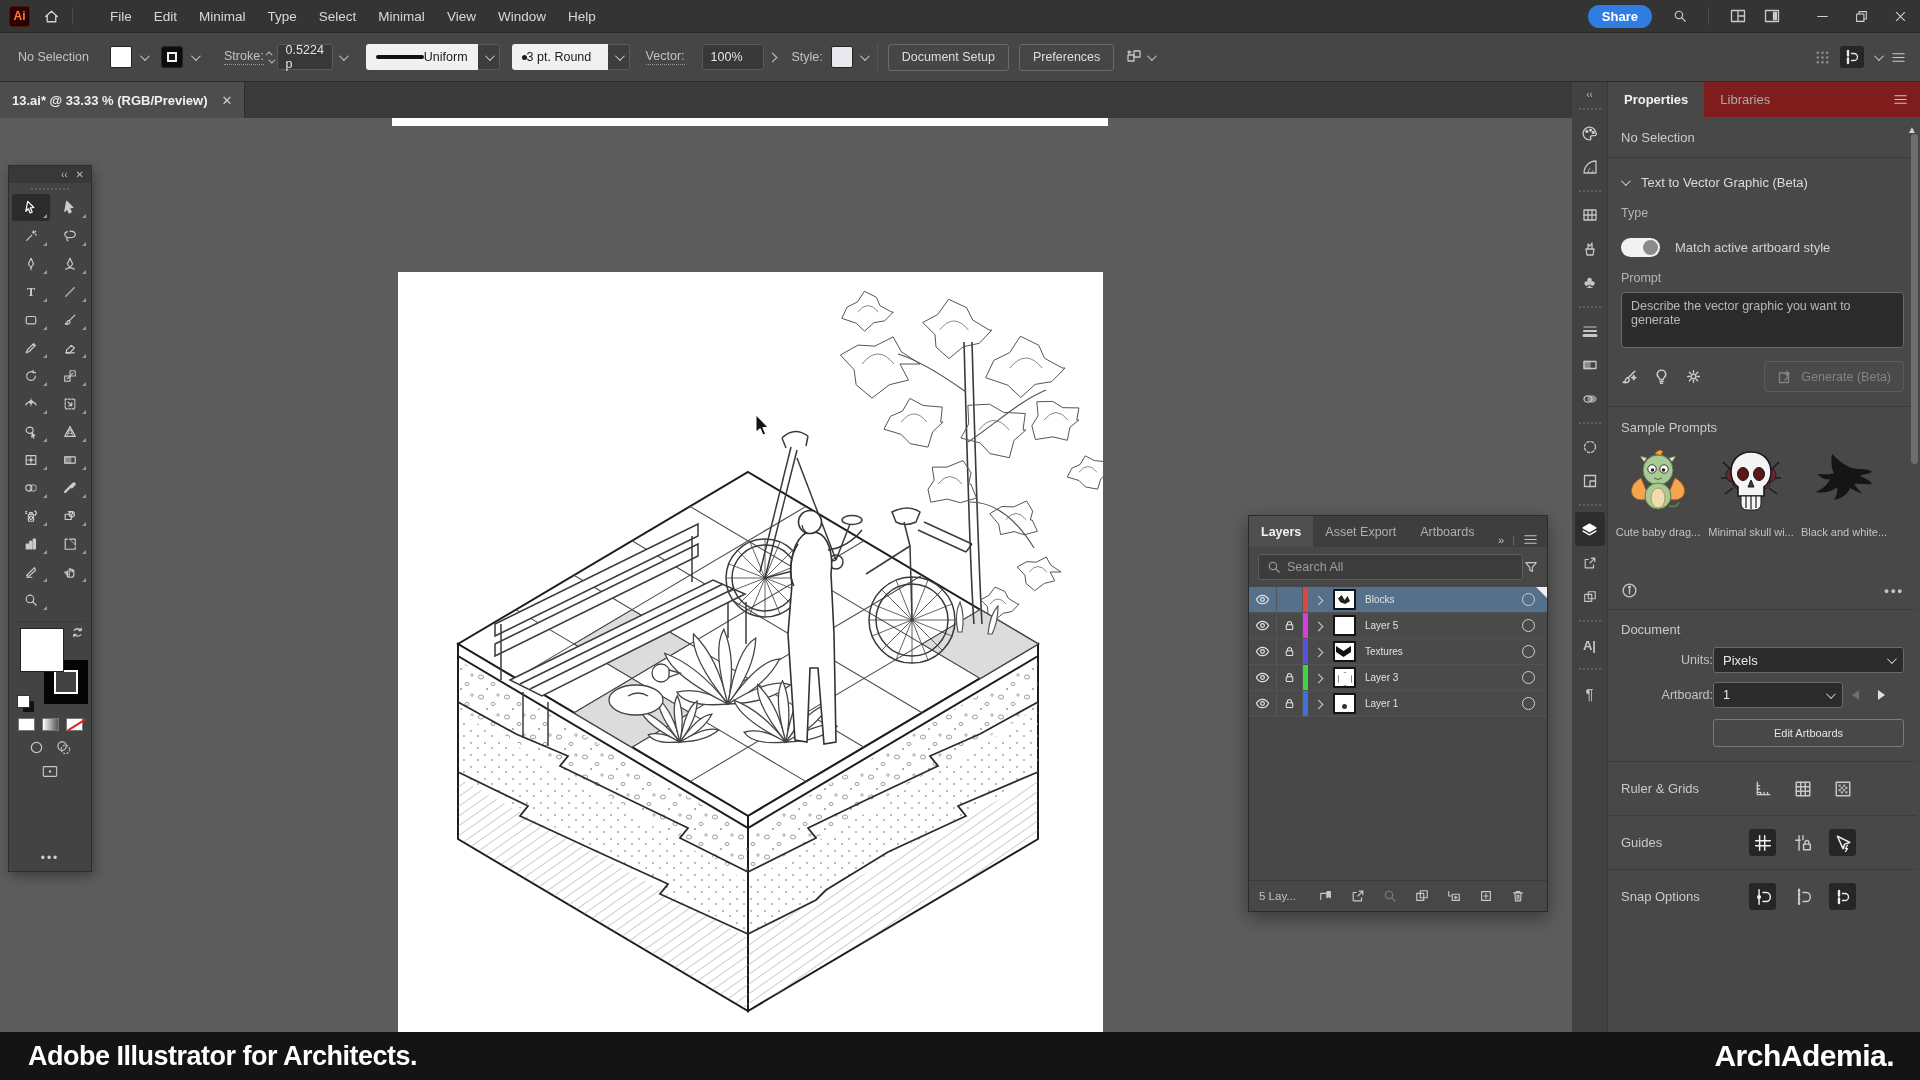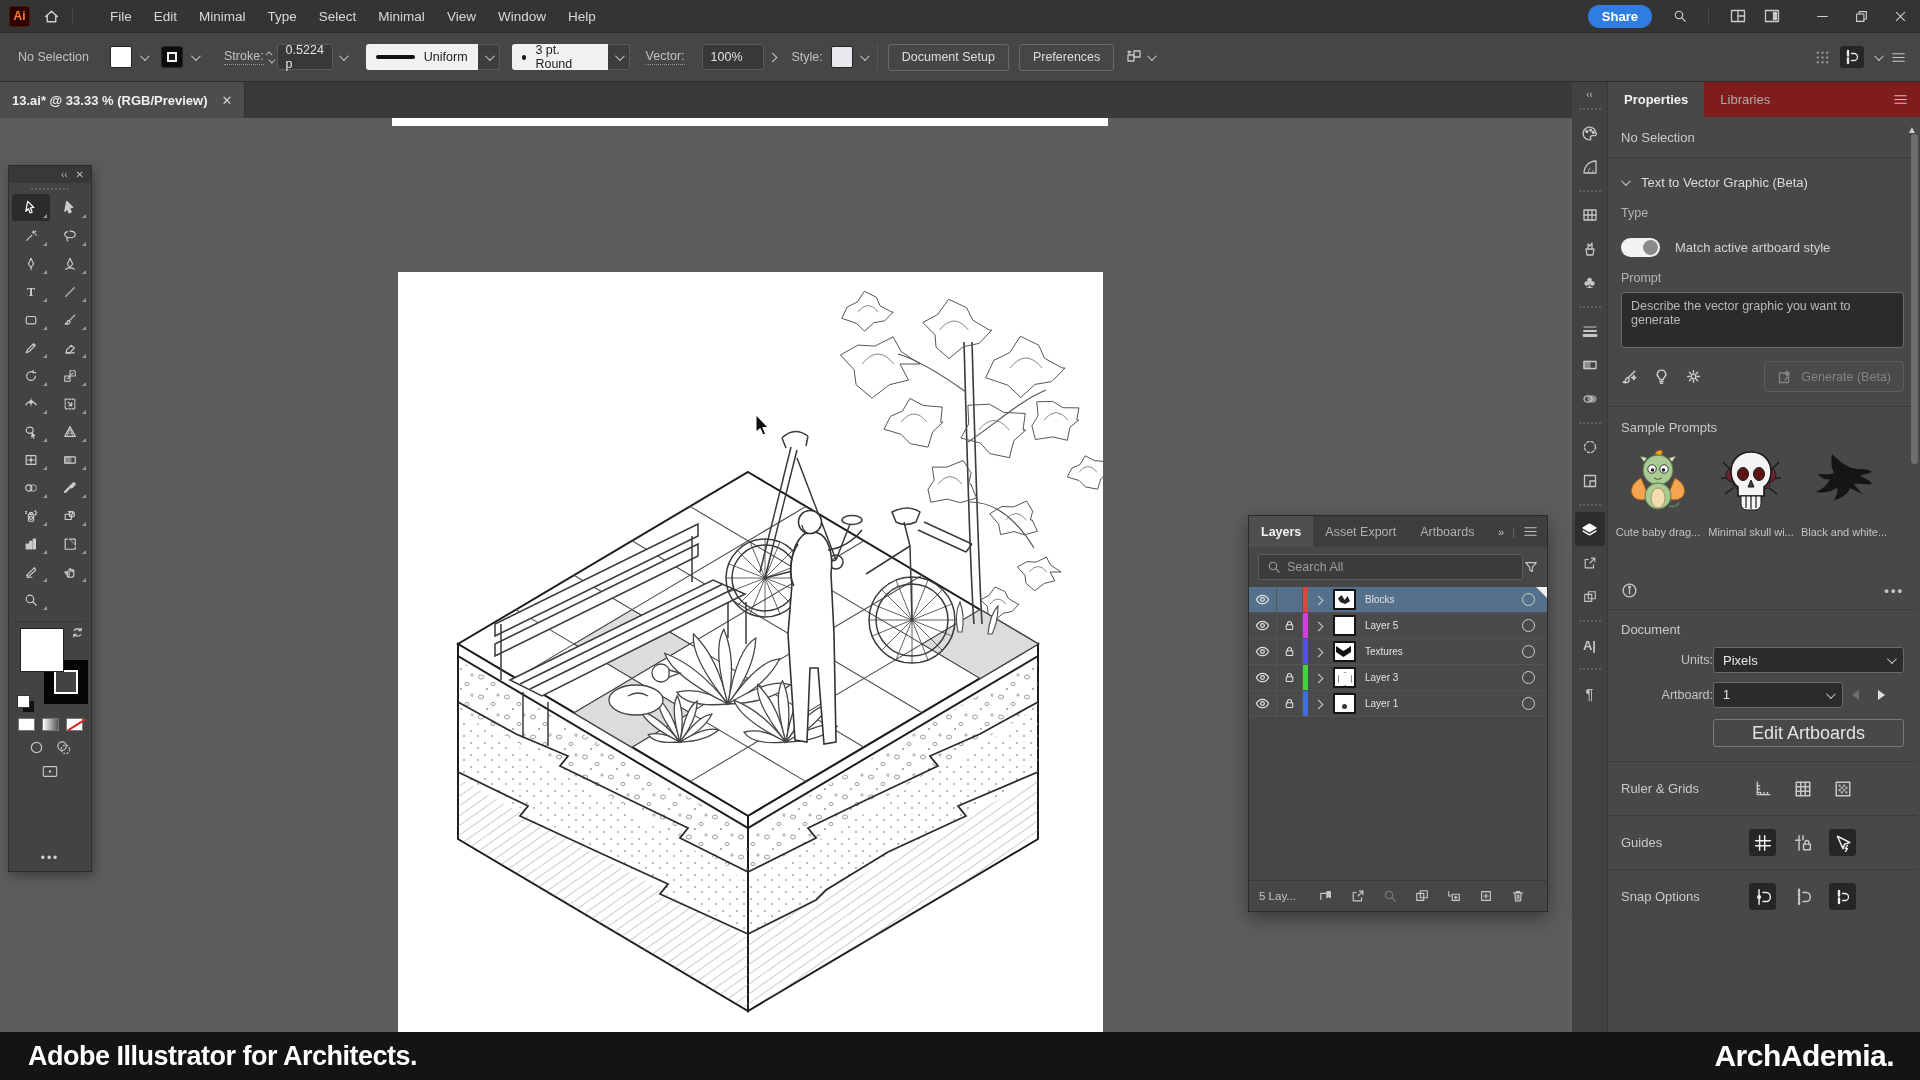--- a/index.html
+++ b/index.html
@@ -23,21 +23,21 @@
 .cb-label{color:#c2c2c2}
 .dotted-u{border-bottom:1px dotted #9a9a9a;padding-bottom:1px}
 .swatch{width:22px;height:22px;border:1px solid #242424;background:#fff;border-radius:2px}
 .swatch.stroke-sw{background:#1b1b1b;box-shadow:inset 0 0 0 5px #0c0c0c,inset 0 0 0 7px #f2f2f2}
 .chev{display:inline-block;width:7px;height:7px;border-right:1.6px solid #c9c9c9;border-bottom:1.6px solid #c9c9c9;transform:rotate(45deg) translateY(-2px)}
 .chev.r{transform:rotate(-45deg)}
 .chev.u{transform:rotate(-135deg) translateY(-2px)}
 .stepper{display:flex;flex-direction:column;gap:3px;margin:0 4px}
 .stepper .chev{width:5px;height:5px}
 .cb-field{background:#383838;border:1px solid #5a5a5a;border-radius:3px;height:26px;display:flex;align-items:center;padding:0 8px;color:#e3e3e3}
-.combo-light{background:#f1f1f1;color:#1b1b1b;height:26px;border-radius:3px 0 0 3px;display:flex;align-items:center;padding:0 10px;gap:9px;font-size:12.5px}
+.combo-light{background:#f1f1f1;color:#1b1b1b;height:26px;border-radius:3px 0 0 3px;display:flex;align-items:center;padding:0 10px;font-size:12.5px}
 .combo-chev{height:26px;width:22px;background:#3d3d3d;border:1px solid #5a5a5a;border-left:none;border-radius:0 3px 3px 0;display:flex;align-items:center;justify-content:center}
 .stroke-line{width:58px;height:4px;background:#111;border-radius:2px}
 .round-dot{width:5px;height:5px;background:#1b1b1b;border-radius:50%}
 .cb-btn{border:1px solid #6a6a6a;background:transparent;color:#dedede;border-radius:3px;height:27px;padding:0 13px;font-size:12.5px}
 .cb-sep{width:1px;height:26px;background:#565656;margin:0 10px}
 .cb-right{margin-left:auto;display:flex;align-items:center;margin-right:14px;gap:10px}
 .snap-pressed{background:#262626;border-radius:3px;padding:3px 4px;display:flex;align-items:center;color:#e8e8e8}
 
 .tabrow{position:absolute;left:0;top:82px;width:1572px;height:36px;background:#3a3a3a;z-index:30}
 .doctab{position:absolute;left:0;top:0;height:36px;background:#4d4d4d;display:flex;align-items:center;padding:0 12px;gap:14px;border-right:1px solid #2e2e2e}
@@ -65,21 +65,21 @@
 .tb-smallrow{display:flex;justify-content:center;gap:7px;margin-top:8px}
 .csw{width:17px;height:13px;border:1px solid #777;background:#fff}
 .csw.grad{background:linear-gradient(90deg,#fff,#555)}
 .csw.none{position:relative;background:#fff}
 .csw.none::after{content:"";position:absolute;left:-1px;top:5px;width:21px;height:2px;background:#d22;transform:rotate(-32deg)}
 .tb-modes{display:flex;justify-content:center;gap:12px;margin-top:9px;color:#c6c6c6}
 .tb-screen{display:flex;justify-content:center;margin-top:10px;color:#c6c6c6}
 .tb-more{margin-top:auto;margin-bottom:6px;text-align:center;color:#cfcfcf;letter-spacing:2px;font-size:12px}
 
 .layers{position:absolute;left:1248px;top:515px;width:300px;height:397px;background:#474747;border:1px solid #2b2b2b;box-shadow:0 6px 18px rgba(0,0,0,.4);z-index:25;display:flex;flex-direction:column;font-size:12.5px}
-.lp-tabs{height:31px;background:#3e3e3e;display:flex;align-items:center}
+.lp-tabs{height:31px;background:#3e3e3e;display:flex;align-items:flex-end}
 .lp-tab{padding:0 12px;height:31px;display:flex;align-items:center;color:#b0b0b0}
 .lp-tab.active{background:#4f4f4f;color:#f2f2f2;font-weight:bold}
 .lp-tabs .spread{margin-left:auto;display:flex;align-items:center;gap:8px;color:#c4c4c4;padding-right:9px;font-size:11px}
 .lp-search{display:flex;align-items:center;gap:1px;padding:7px 9px;background:#474747}
 .lp-searchbox{flex:1;display:flex;align-items:center;gap:6px;background:#3c3c3c;border:1px solid #5e5e5e;border-radius:3px;height:26px;padding:0 8px;color:#9c9c9c}
 .lp-searchbox input{background:transparent;border:none;outline:none;color:#ddd;font-size:12.5px;width:100%}
 .lp-searchbox input::placeholder{color:#9c9c9c}
 .lrow{height:26px;display:flex;align-items:center;border-bottom:1px solid #525252;position:relative;color:#e2e2e2;background:#4a4a4a}
 .lrow.sel{background:#54708a}
 .lrow .cell{display:flex;align-items:center;justify-content:center}
@@ -135,21 +135,21 @@
 .doc-grid{display:grid;grid-template-columns:92px 1fr;row-gap:9px;align-items:center;margin-top:10px}
 .doc-grid .lbl{text-align:right;color:#c3c3c3;font-size:12.5px}
 .dd.small{height:26px;border-radius:3px;padding:0 9px}
 .ab-row{display:flex;align-items:center;gap:9px}
 .ab-combo{width:130px;background:#2b2b2b;border:1px solid #6a6a6a;border-radius:3px;height:26px;display:flex;align-items:center;padding:0 9px;color:#e8e8e8}
 .ab-combo input{background:transparent;border:none;outline:none;color:#e8e8e8;width:80px;font-size:12.5px}
 .ab-combo .cv{margin-left:auto}
 .tri{width:0;height:0;border-top:5px solid transparent;border-bottom:5px solid transparent}
 .tri.l{border-right:7px solid #6f6f6f}
 .tri.r{border-left:7px solid #e0e0e0}
-.edit-ab{grid-column:2;border:1px solid #7a7a7a;background:transparent;color:#e4e4e4;border-radius:3px;height:28px;font-size:18px;margin-top:2px}
+.edit-ab{grid-column:2;border:1px solid #7a7a7a;background:transparent;color:#e4e4e4;border-radius:3px;height:28px;font-size:11px;margin-top:2px}
 .icon-sec{display:flex;align-items:center;padding:13px 0;color:#cacaca}
 .icon-sec .ttl{width:128px;font-size:13px}
 .icon-sec .ics{display:flex;gap:13px}
 .icbtn{width:27px;height:27px;display:flex;align-items:center;justify-content:center;color:#c8c8c8;border-radius:3px}
 .icbtn.on{background:#262626;color:#f0f0f0}
 .pr-scroll{position:absolute;right:2px;top:40px;width:7px;height:900px}
 .pr-scroll .thumb{position:absolute;top:12px;left:0;width:7px;height:330px;background:#6e6e6e;border-radius:4px}
 .pr-upchev{position:absolute;right:3px;top:42px;color:#cfcfcf;font-size:10px}
 
 .footer{position:absolute;left:0;top:1032px;width:1920px;height:48px;background:#141414;display:flex;align-items:center;z-index:50}

